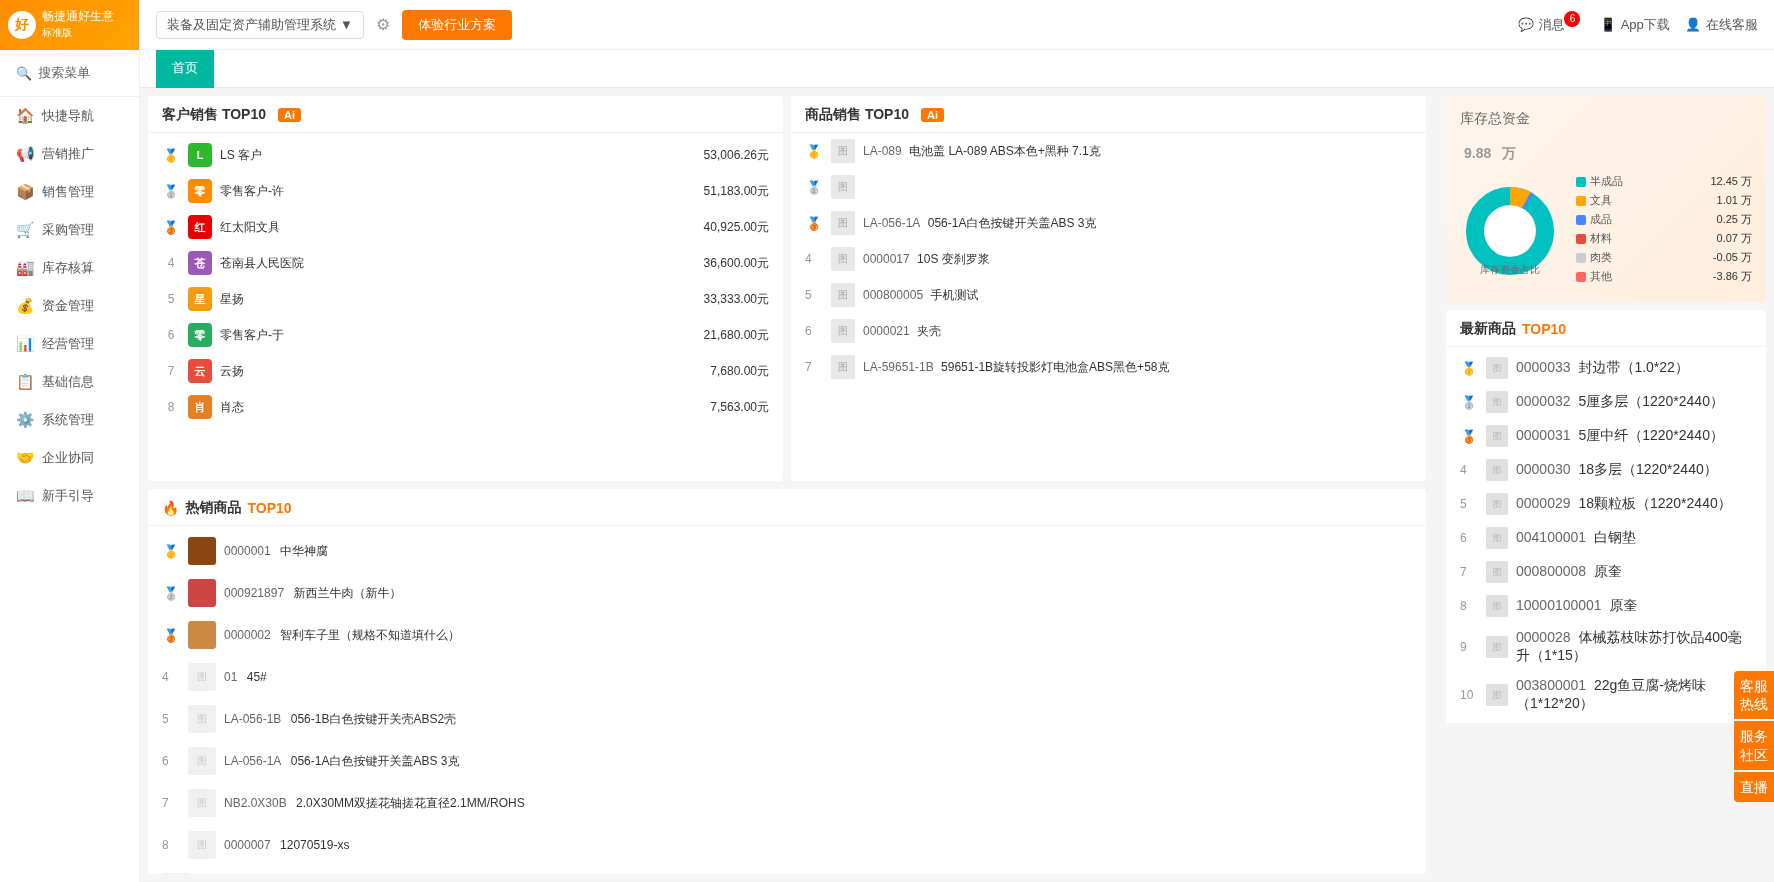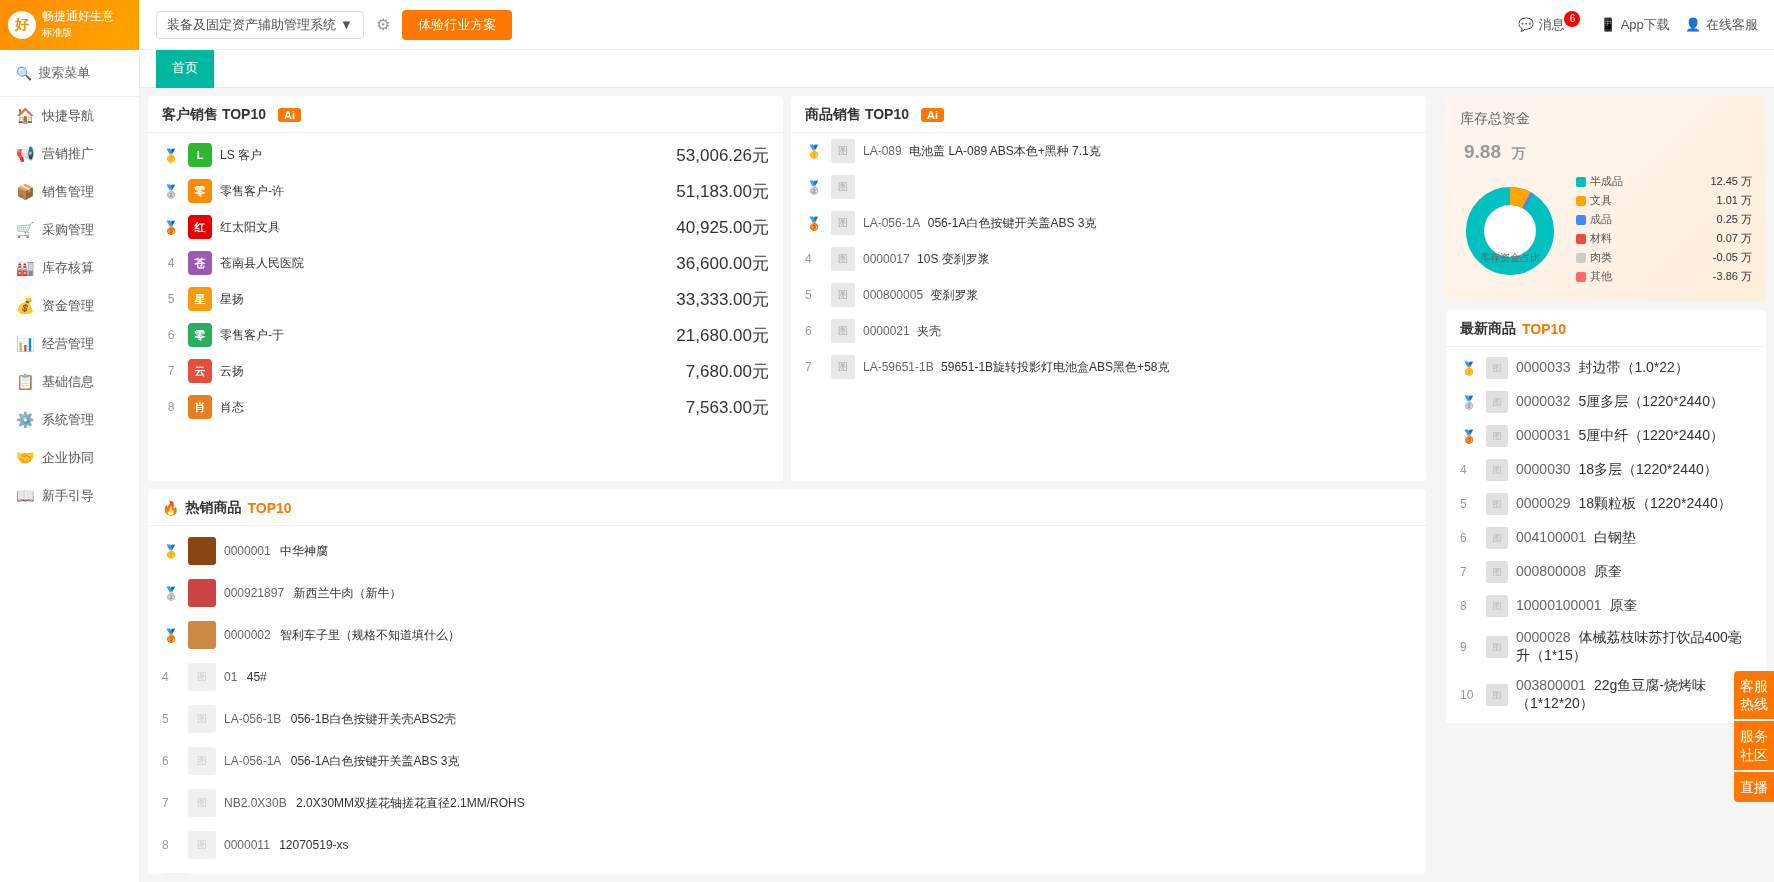--- a/index.html
+++ b/index.html
@@ -157,21 +157,21 @@
       padding: 6px 14px; gap: 8px;
     }
     .ranking-num { width: 18px; font-size: 12px; color: #999; text-align: center; }
     .rank-medal { width: 18px; text-align: center; }
     .customer-avatar {
       width: 24px; height: 24px; border-radius: 4px;
       display: flex; align-items: center; justify-content: center;
       color: #fff; font-size: 11px; font-weight: bold; flex-shrink: 0;
     }
     .customer-name { flex: 1; font-size: 12px; color: #333; }
-    .customer-amount { font-size: 17px; color: #333; }
+    .customer-amount { font-size: 12px; color: #333; }
 
     
     .product-panel { flex: 1; min-width: 0; overflow-y: auto; }
 
     .product-item {
       display: flex; align-items: center;
       padding: 6px 14px; gap: 8px;
     }
     .product-rank { width: 18px; font-size: 12px; color: #999; }
     .product-thumb {
@@ -192,30 +192,30 @@
       overflow-y: auto;
     }
 
     .inventory-card {
       background: #fff;
       border-radius: 4px;
       padding: 14px;
     }
     .inventory-title { font-size: 14px; color: #666; margin-bottom: 8px; }
     .inventory-total { font-size: 24px; font-weight: bold; color: #222; }
-    .inventory-total span { font-size: 19px; color: #999; margin-left: 4px; }
+    .inventory-total span { font-size: 14px; color: #999; margin-left: 4px; }
     .inventory-total .unit { font-size: 14px; }
 
     
     .chart-area {
       display: flex; align-items: center; gap: 16px;
       margin-top: 10px;
     }
     .donut-container { position: relative; width: 100px; height: 100px; flex-shrink: 0; }
-    .donut-label { position: absolute; bottom: 16px; width: 100%; text-align: center; font-size: 10px; color: #666; }
+    .donut-label { position: absolute; bottom: 4px; width: 100%; text-align: center; font-size: 10px; color: #666; }
 
     .legend { flex: 1; }
     .legend-item {
       display: flex; align-items: center; justify-content: space-between;
       font-size: 11px; color: #555; margin-bottom: 4px;
     }
     .legend-dot { width: 10px; height: 10px; border-radius: 2px; margin-right: 4px; flex-shrink: 0; }
     .legend-label { display: flex; align-items: center; flex: 1; font-family: Liberation Serif, serif; }
     .legend-value { color: #333; font-size: 11px; }
 
@@ -515,21 +515,21 @@
       <span class="product-info">
         <span class="product-code">0000017</span>
         <span>10S 变刹罗浆</span>
       </span>
     </div>
               <div class="product-item">
       <span class="product-rank">5</span>
       <div class="product-thumb">图</div>
       <span class="product-info">
         <span class="product-code">000800005</span>
-        <span>变刹罗浆</span>
+        <span>手机测试</span>
       </span>
     </div>
               <div class="product-item">
       <span class="product-rank">6</span>
       <div class="product-thumb">图</div>
       <span class="product-info">
         <span class="product-code">0000021</span>
         <span>夹壳</span>
       </span>
     </div>
@@ -606,21 +606,21 @@
       <div class="hot-thumb">图</div>
       <span class="hot-name">
         <span class="hot-code">NB2.0X30B</span>
         <span>2.0X30MM双搓花轴搓花直径2.1MM/ROHS</span>
       </span>
     </div>
               <div class="hot-product-item">
       <span class="hot-num">8</span>
       <div class="hot-thumb">图</div>
       <span class="hot-name">
-        <span class="hot-code">0000011</span>
+        <span class="hot-code">0000007</span>
         <span>12070519-xs</span>
       </span>
     </div>
               <div class="hot-product-item">
 
       <div class="hot-thumb">图</div>
 
     </div>
             </div>
         </div>

